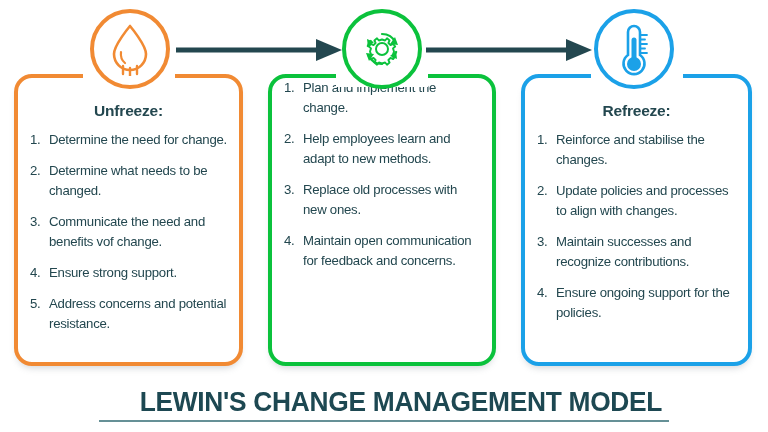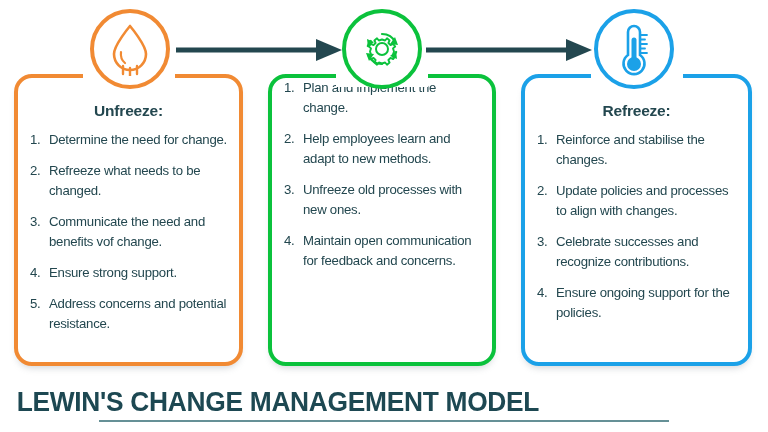--- a/index.html
+++ b/index.html
@@ -103,21 +103,21 @@
     color: #23474f;
   }
   .li-text { flex: 1 1 auto; }
 
   
   .model-title-wrap {
     position: absolute;
     left: 0;
     top: 386px;
     width: 679px;
-    text-align: left;
+    text-align: right;
   }
   .model-title {
     display: inline-block;
     font-size: 28px;
     font-weight: bold;
     color: #1d4852;
     letter-spacing: -0.3px;
     font-stretch: condensed;
     transform: scaleX(0.94);
     transform-origin: center;
@@ -196,21 +196,21 @@
   <div class="card orange" style="left:14px; width:229px;">
     <div class="notch"></div>
     <div class="card-title">Unfreeze:</div>
     <ul class="card-list">
       <li>
         <span class="li-num">1.</span>
         <span class="li-text">Determine the need for change.</span>
       </li>
       <li>
         <span class="li-num">2.</span>
-        <span class="li-text">Refreeze what needs to be changed.</span>
+        <span class="li-text">Determine what needs to be changed.</span>
       </li>
       <li>
         <span class="li-num">3.</span>
         <span class="li-text">Communicate the need and benefits vof change.</span>
       </li>
       <li>
         <span class="li-num">4.</span>
         <span class="li-text">Ensure strong support.</span>
       </li>
       <li>
@@ -226,21 +226,21 @@
       <li>
         <span class="li-num">1.</span>
         <span class="li-text">Plan and implement the change.</span>
       </li>
       <li>
         <span class="li-num">2.</span>
         <span class="li-text">Help employees learn and adapt to new methods.</span>
       </li>
       <li>
         <span class="li-num">3.</span>
-        <span class="li-text">Unfreeze old processes with new ones.</span>
+        <span class="li-text">Replace old processes with new ones.</span>
       </li>
       <li>
         <span class="li-num">4.</span>
         <span class="li-text">Maintain open communication for feedback and concerns.</span>
       </li>
     </ul>
   </div>
 
   <div class="card blue" style="left:521px; width:231px;">
     <div class="notch"></div>
@@ -249,21 +249,21 @@
       <li>
         <span class="li-num">1.</span>
         <span class="li-text">Reinforce and stabilise the changes.</span>
       </li>
       <li>
         <span class="li-num">2.</span>
         <span class="li-text">Update policies and processes to align with changes.</span>
       </li>
       <li>
         <span class="li-num">3.</span>
-        <span class="li-text">Celebrate successes and recognize contributions.</span>
+        <span class="li-text">Maintain successes and recognize contributions.</span>
       </li>
       <li>
         <span class="li-num">4.</span>
         <span class="li-text">Ensure ongoing support for the policies.</span>
       </li>
     </ul>
   </div>
 
   <div class="model-title-wrap">
     <span class="model-title">LEWIN'S CHANGE MANAGEMENT MODEL</span>

